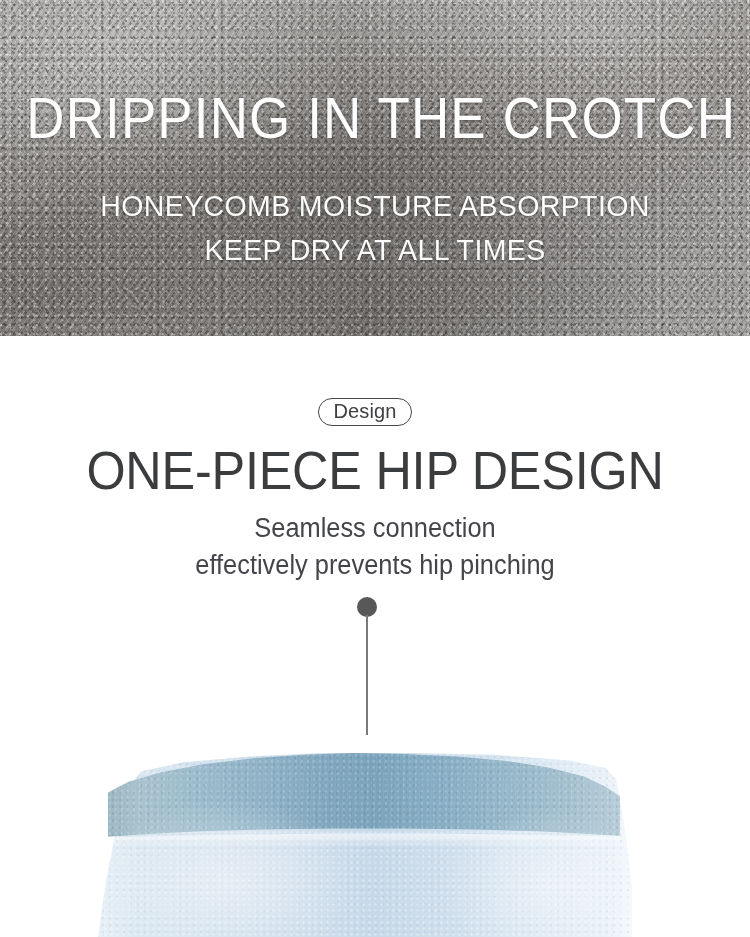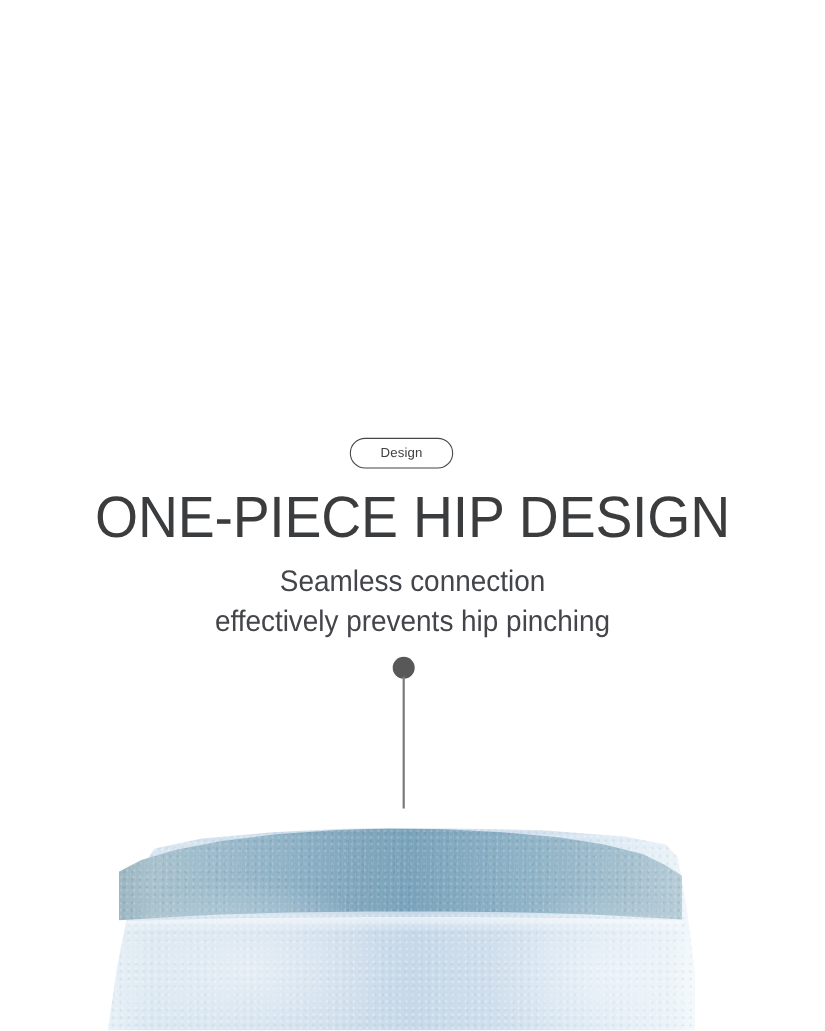--- a/index.html
+++ b/index.html
@@ -105,21 +105,21 @@
   .badge{
     position:absolute;left:318px;top:62px;
     width:94px;height:28px;
     box-sizing:border-box;
     border:1.6px solid #46474a;
     border-radius:18px;
     display:flex;align-items:center;justify-content:center;
     background:#fff;
   }
   .badge span{
-    font-size:12px;line-height:20px;color:#3f4043;
+    font-size:20px;line-height:20px;color:#3f4043;
     font-weight:400;letter-spacing:.1px;
     transform:translateY(-1px);
   }
   .section-title{
     position:absolute;left:0;top:107px;width:750px;
     text-align:center;
     font-size:53px;line-height:56px;
     font-weight:400;
     color:#3b3c3e;
     letter-spacing:-.2px;
@@ -211,20 +211,33 @@
       radial-gradient(ellipse 180px 120px at 24% 70%, rgba(255,255,255,.45), rgba(255,255,255,0) 70%),
       radial-gradient(ellipse 150px 110px at 84% 72%, rgba(255,255,255,.40), rgba(255,255,255,0) 70%);
     pointer-events:none;
   }
 </style>
 </head>
 <body>
 
 <div class="page">
 
+  <div class="hero">
+    <div class="hero-base"></div>
+    <div class="hero-diag"></div>
+    <div class="hero-diag2"></div>
+    <div class="hero-speckle"></div>
+    <div class="hero-shade"></div>
+
+    <div class="hero-text">
+      <div class="hero-title">DRIPPING IN THE CROTCH</div>
+      <div class="hero-sub l1">HONEYCOMB MOISTURE ABSORPTION</div>
+      <div class="hero-sub l2">KEEP DRY AT ALL TIMES</div>
+    </div>
+  </div>
 
   <div class="content">
 
     <div class="badge">
       <span>Design</span>
     </div>
 
     <div class="section-title">ONE-PIECE HIP DESIGN</div>
 
     <div class="section-desc d1">Seamless connection</div>

